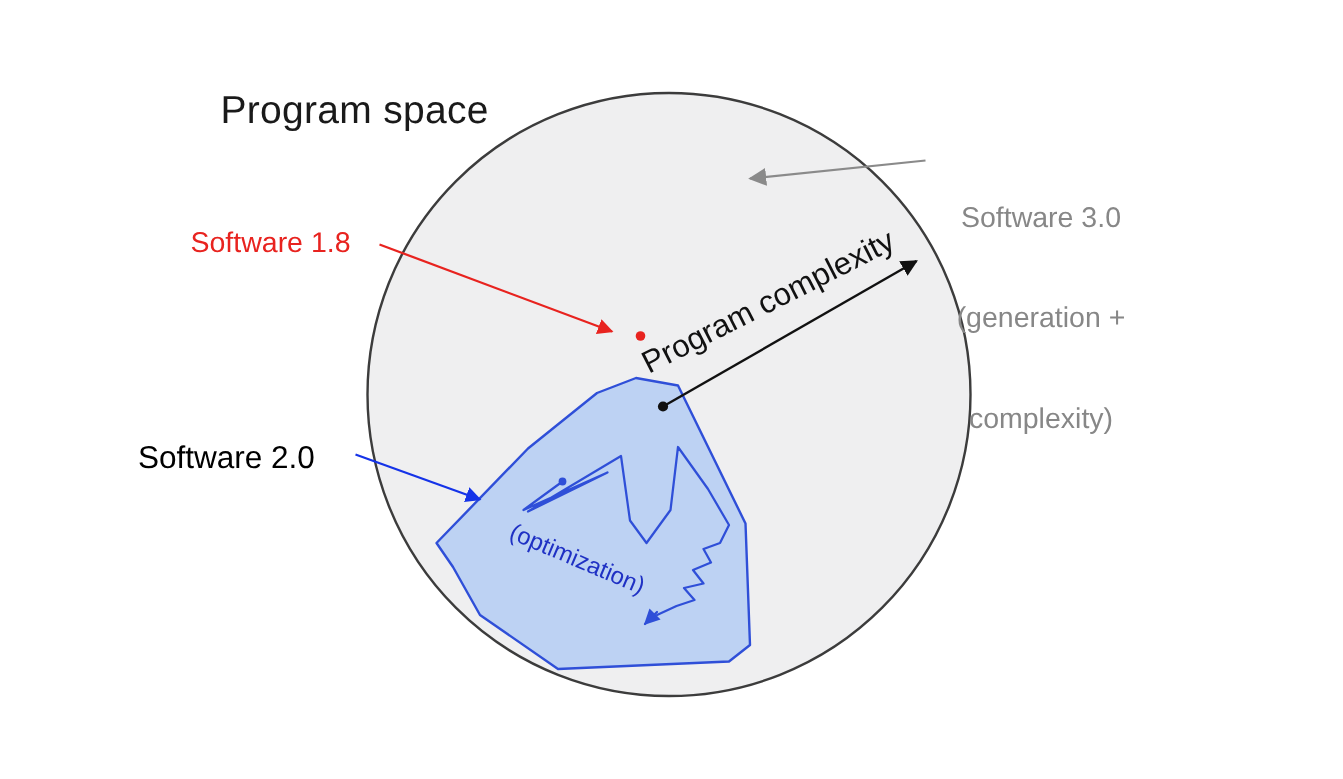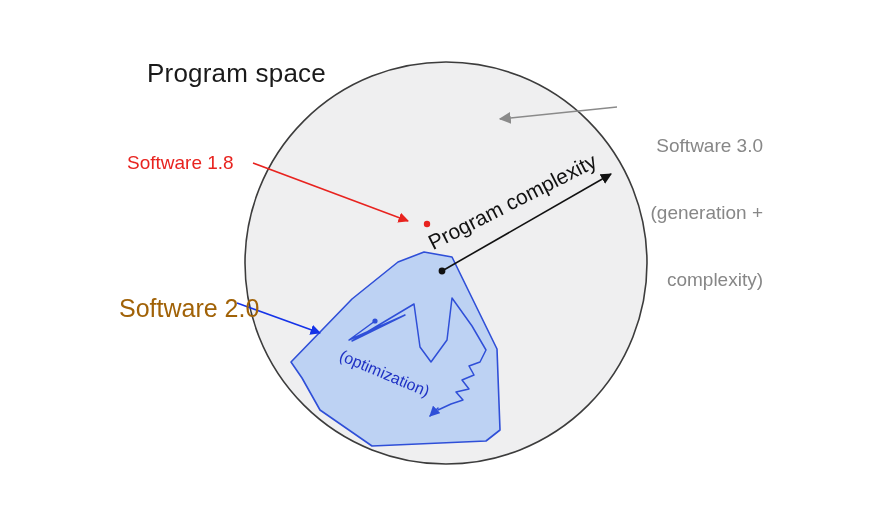--- a/index.html
+++ b/index.html
@@ -38,34 +38,34 @@
     color: #1a1a1a;
     letter-spacing: 0.2px;
   }
   #software1-label {
     left: 127px;
     top: 152px;
     font-size: 19px;
     color: #e8231f;
   }
   #software2-label {
-    left: 119px;
+    left: 92px;
     top: 294px;
-    font-size: 25px;
-    color: #a16207;
+    font-size: 21px;
+    color: #000000;
   }
   #software3-label {
     left: 625px;
     top: 90px;
     font-size: 19px;
     color: #878787;
     text-align: center;
     width: 138px;
   }
-  #software3-label span { display: block; text-align: right; }
+  #software3-label span { display: block; }
   #program-complexity-label {
     left: 430px;
     top: 232px;
     font-size: 21px;
     color: #111111;
     transform: rotate(-27deg);
     transform-origin: 0 50%;
   }
   #optimization-label {
     left: 340px;

